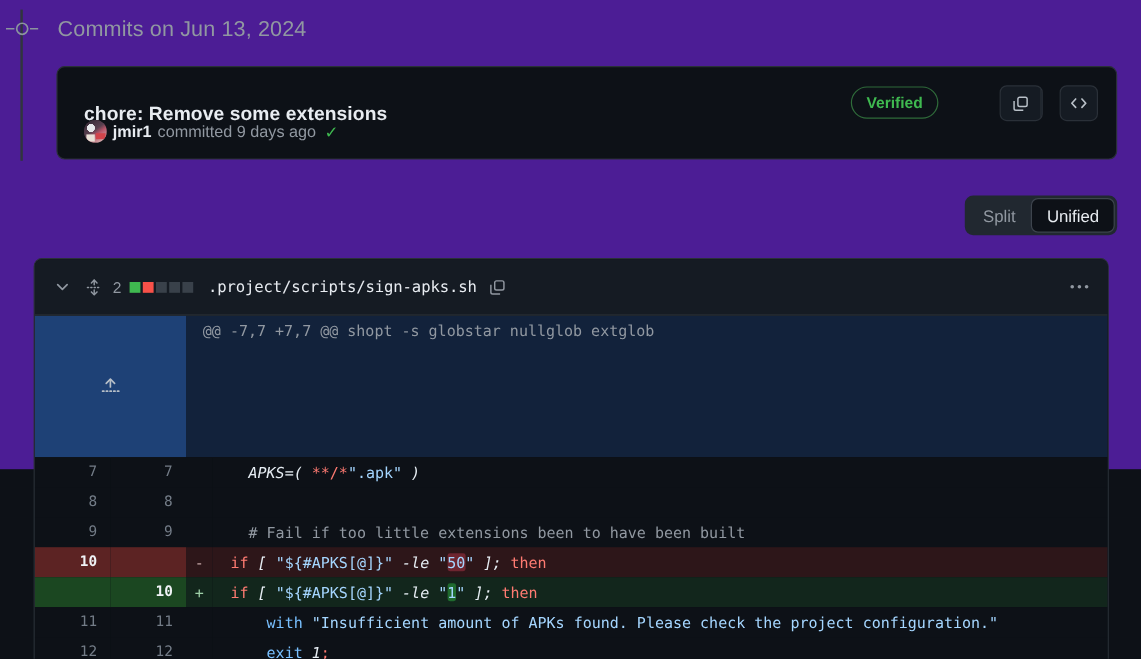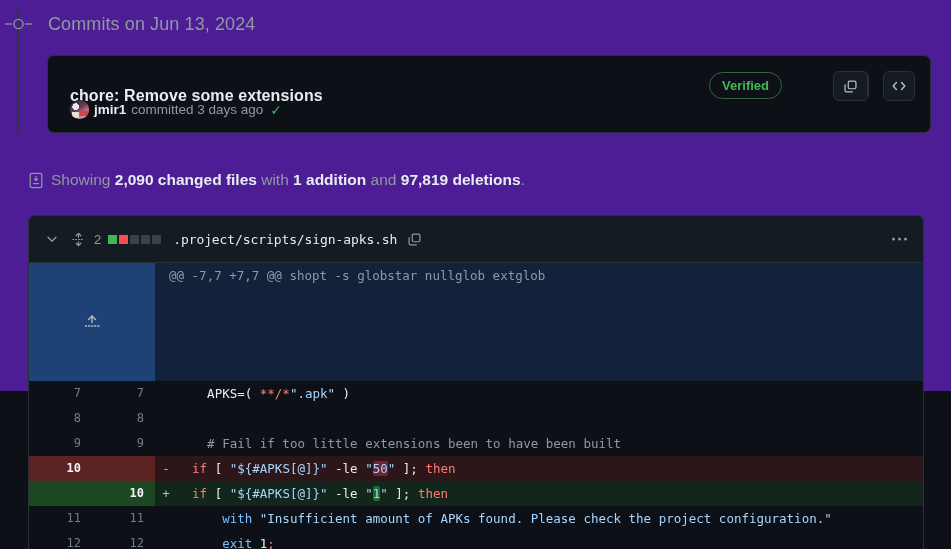--- a/index.html
+++ b/index.html
@@ -278,21 +278,21 @@
   tr.add .ln.blank { background: #1b4721; }
 
   .wdel { background: #6e2530; border-radius: 2px; }
   .wadd { background: #1f6a2e; border-radius: 2px; }
 
   
   .s-var { color: #79c0ff; }
   .s-str { color: #a5d6ff; }
   .s-kw  { color: #ff7b72; }
   .s-cmt { color: #9198a1; }
-  .s-pln { color: #e6edf3; }
+  .s-pln { color: #e6edf3; font-style: italic; }
 
   svg { display: block; }
 </style>
 </head>
 <body>
 
 <div class="page">
 
   <div class="rail"></div>
   <div class="rail-node">
@@ -308,21 +308,21 @@
   <div class="commit-card">
     <div class="commit-title">chore: Remove some extensions</div>
 
     <div class="commit-meta">
       <span class="avatar">
         <span class="a1"></span>
           <span class="a2"></span>
           <span class="a3"></span>
       </span>
       <span class="commit-user">jmir1</span>
-      <span>committed 3 days ago</span>
+      <span>committed 9 days ago</span>
       <span class="check-verified">✓</span>
     </div>
 
     <div class="verified-badge">Verified</div>
 
     <div class="hash-group">
       <div class="hash-copy">
         <svg width="15" height="15" viewBox="0 0 16 16" fill="none" stroke="#b9c0c8" stroke-width="1.3">
           <rect x="5.6" y="2.2" width="8.2" height="8.2" rx="1.6"></rect>
           <path d="M10.4 13.8H3.8a1.6 1.6 0 0 1-1.6-1.6V5.6"></path>
@@ -331,32 +331,25 @@
     </div>
 
     <div class="code-btn">
       <svg width="16" height="16" viewBox="0 0 16 16" fill="none" stroke="#b9c0c8" stroke-width="1.4" stroke-linecap="round" stroke-linejoin="round">
         <polyline points="5.4,4.5 2.2,8 5.4,11.5"></polyline>
         <polyline points="10.6,4.5 13.8,8 10.6,11.5"></polyline>
       </svg>
     </div>
   </div>
 
-  <div class="showing-row">
-    <span class="showing-icon">
-      <svg width="16" height="17" viewBox="0 0 16 17" fill="none" stroke="#9198a1" stroke-width="1.25">
-        <rect x="2.2" y="1.4" width="11.6" height="14.2" rx="1.6"></rect>
-        <line x1="8" y1="4" x2="8" y2="8.4"></line>
-        <polyline points="6.2,6.6 8,8.5 9.8,6.6"></polyline>
-        <line x1="5" y1="11.6" x2="11" y2="11.6"></line>
-      </svg>
-    </span>
-    <span class="showing-text"><span>Showing </span><b>2,090 changed files</b><span> with </span><b>1 addition</b><span> and </span><b>97,819 deletions</b><span>.</span></span>
+
+  <div class="view-toggle">
+    <div class="tg">Split</div>
+    <div class="tg active">Unified</div>
   </div>
-
 
   <div class="diff-box">
 
     <div class="file-header">
       <span class="chev">
         <svg width="14" height="14" viewBox="0 0 16 16" fill="none" stroke="#9198a1" stroke-width="1.6" stroke-linecap="round" stroke-linejoin="round">
           <polyline points="3.5,6 8,10.5 12.5,6"></polyline>
         </svg>
       </span>
       <span class="move-icon">

